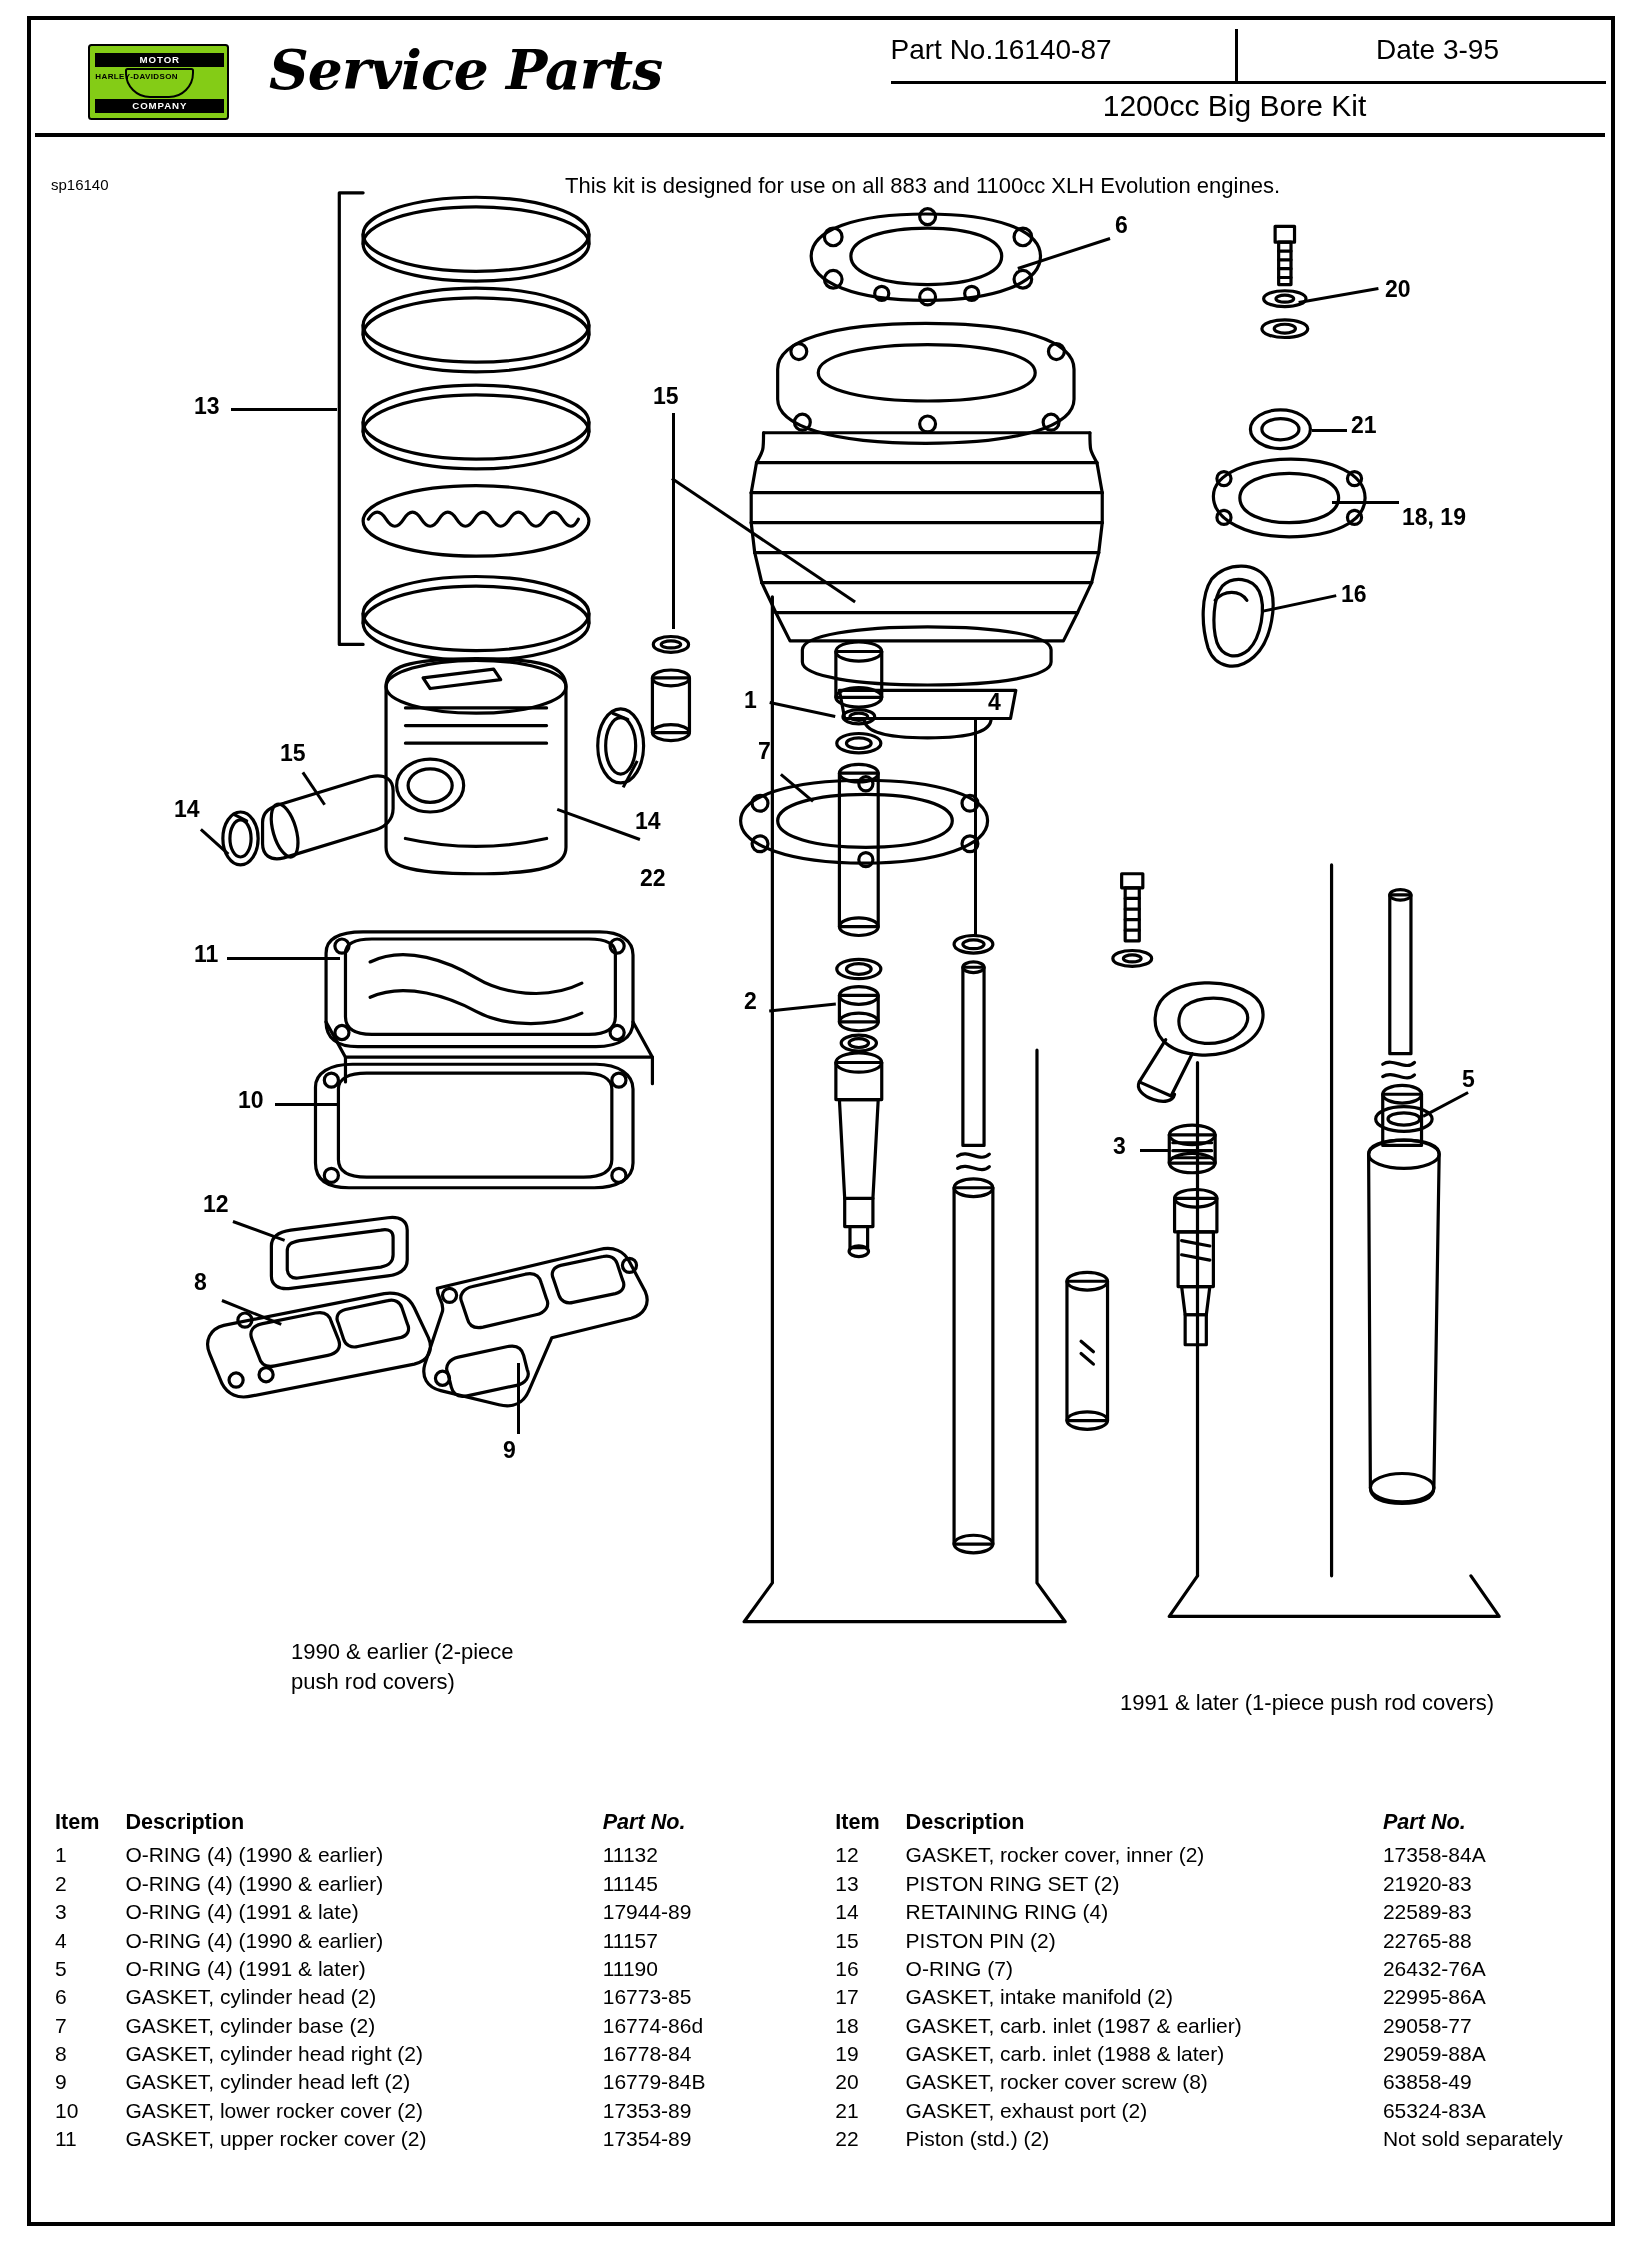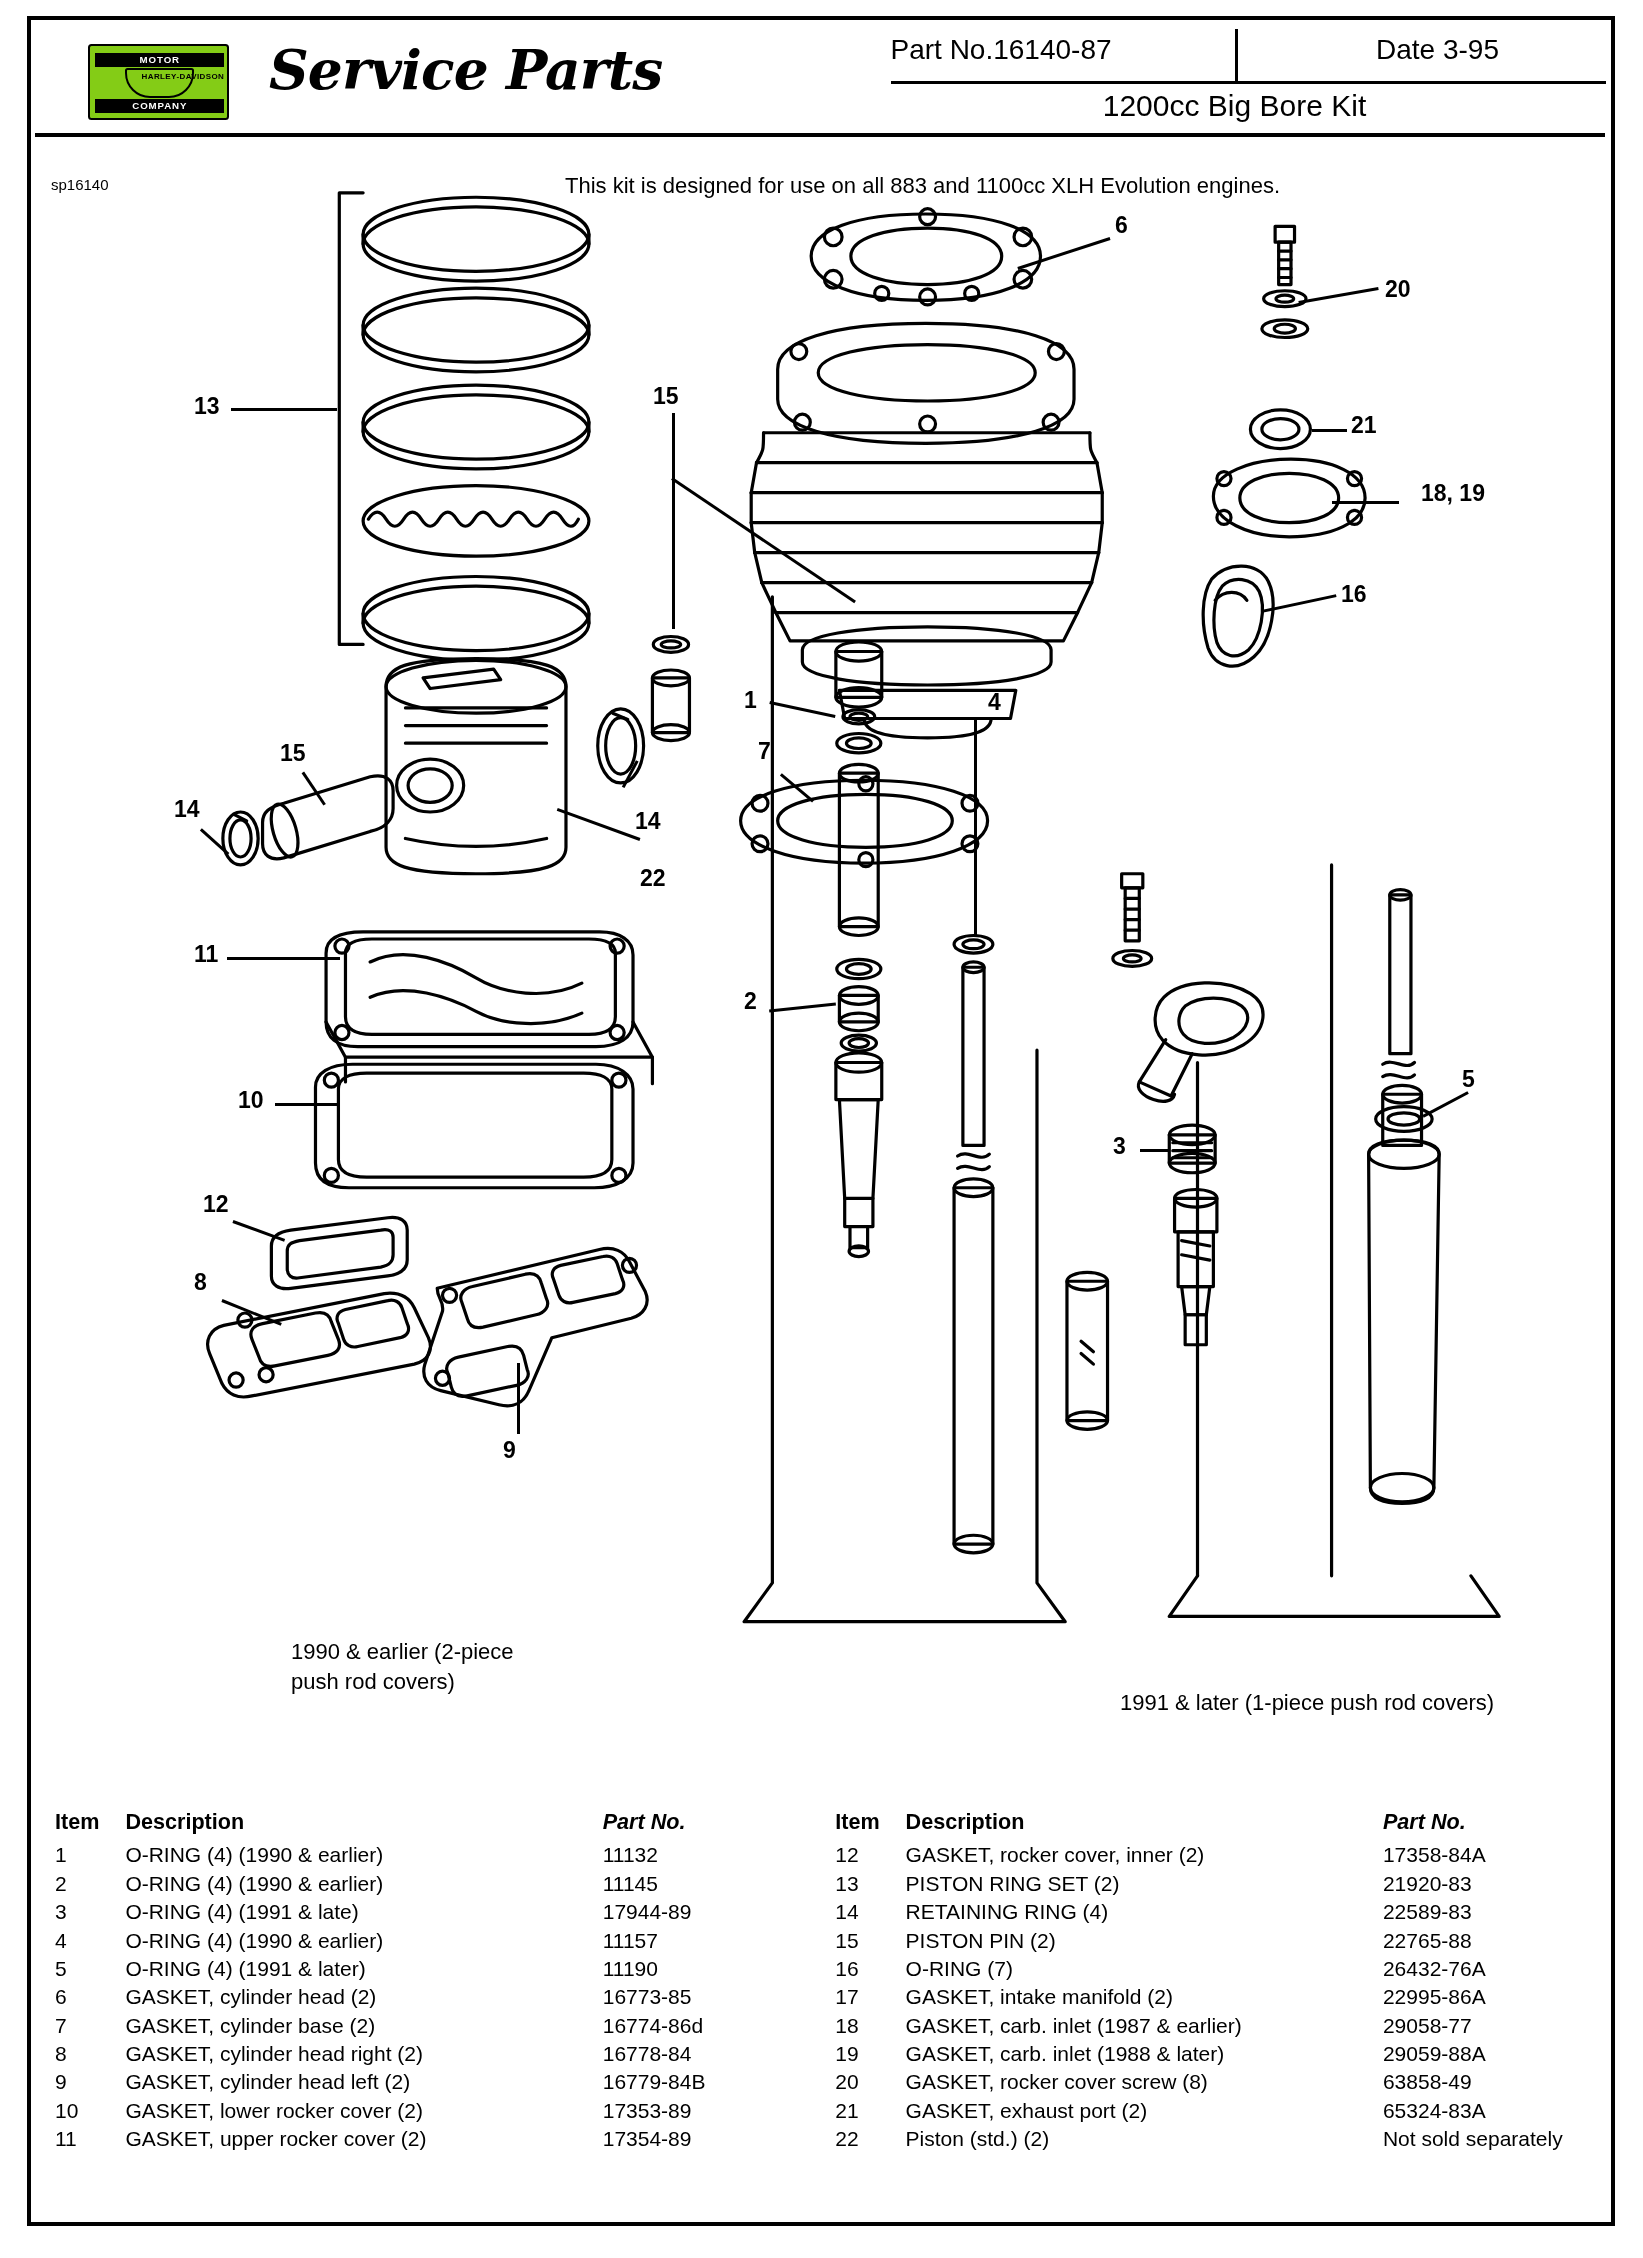--- a/index.html
+++ b/index.html
@@ -70,21 +70,21 @@
     top: 22px;
     width: 69px;
     height: 30px;
     border: 2.6px solid #000;
     box-sizing: border-box;
     border-radius: 2.6px 2.6px 25px 25px;
   }
   .logo-shield-text {
     font-size: 8px;
     font-weight: bold;
-    text-align: right;
+    text-align: left;
     line-height: 11.5px;
     letter-spacing: 0.4px;
   }
   .title {
     position: absolute;
     left: 234px;
     top: 12.4px;
     font-size: 55px;
     font-weight: bold;
     font-style: italic;
@@ -485,21 +485,21 @@
 
     <div class="lbl" style="left:1080px; top:44px;">6</div>
     <div class="leader" style="left:978px; top:69px; width:97px; transform:rotate(-18deg); transform-origin:right center;"></div>
 
     <div class="lbl" style="left:1350px; top:108px;">20</div>
     <div class="leader" style="left:1263px; top:126px; width:81px; transform:rotate(-10deg);"></div>
 
     <div class="lbl" style="left:1316px; top:244px;">21</div>
     <div class="leader" style="left:1277px; top:261px; width:35px;"></div>
 
-    <div class="lbl" style="left:1367px; top:312px;margin-left:19px;">18, 19</div>
+    <div class="lbl" style="left:1367px; top:336px;">18, 19</div>
     <div class="leader" style="left:1297px; top:333px; width:67px;"></div>
 
     <div class="lbl" style="left:1306px; top:413px;">16</div>
     <div class="leader" style="left:1226px; top:434px; width:76px; transform:rotate(-12deg);"></div>
 
     <div class="lbl" style="left:618px; top:215px;">15</div>
     <div class="leader v" style="left:637px; top:245px; height:216px;"></div>
     <div class="leader" style="left:639px; top:459px; width:0px;"></div>
     <div class="leader" style="left:637px; top:309px; width:221px; transform:rotate(34deg); transform-origin:left center;"></div>
 

